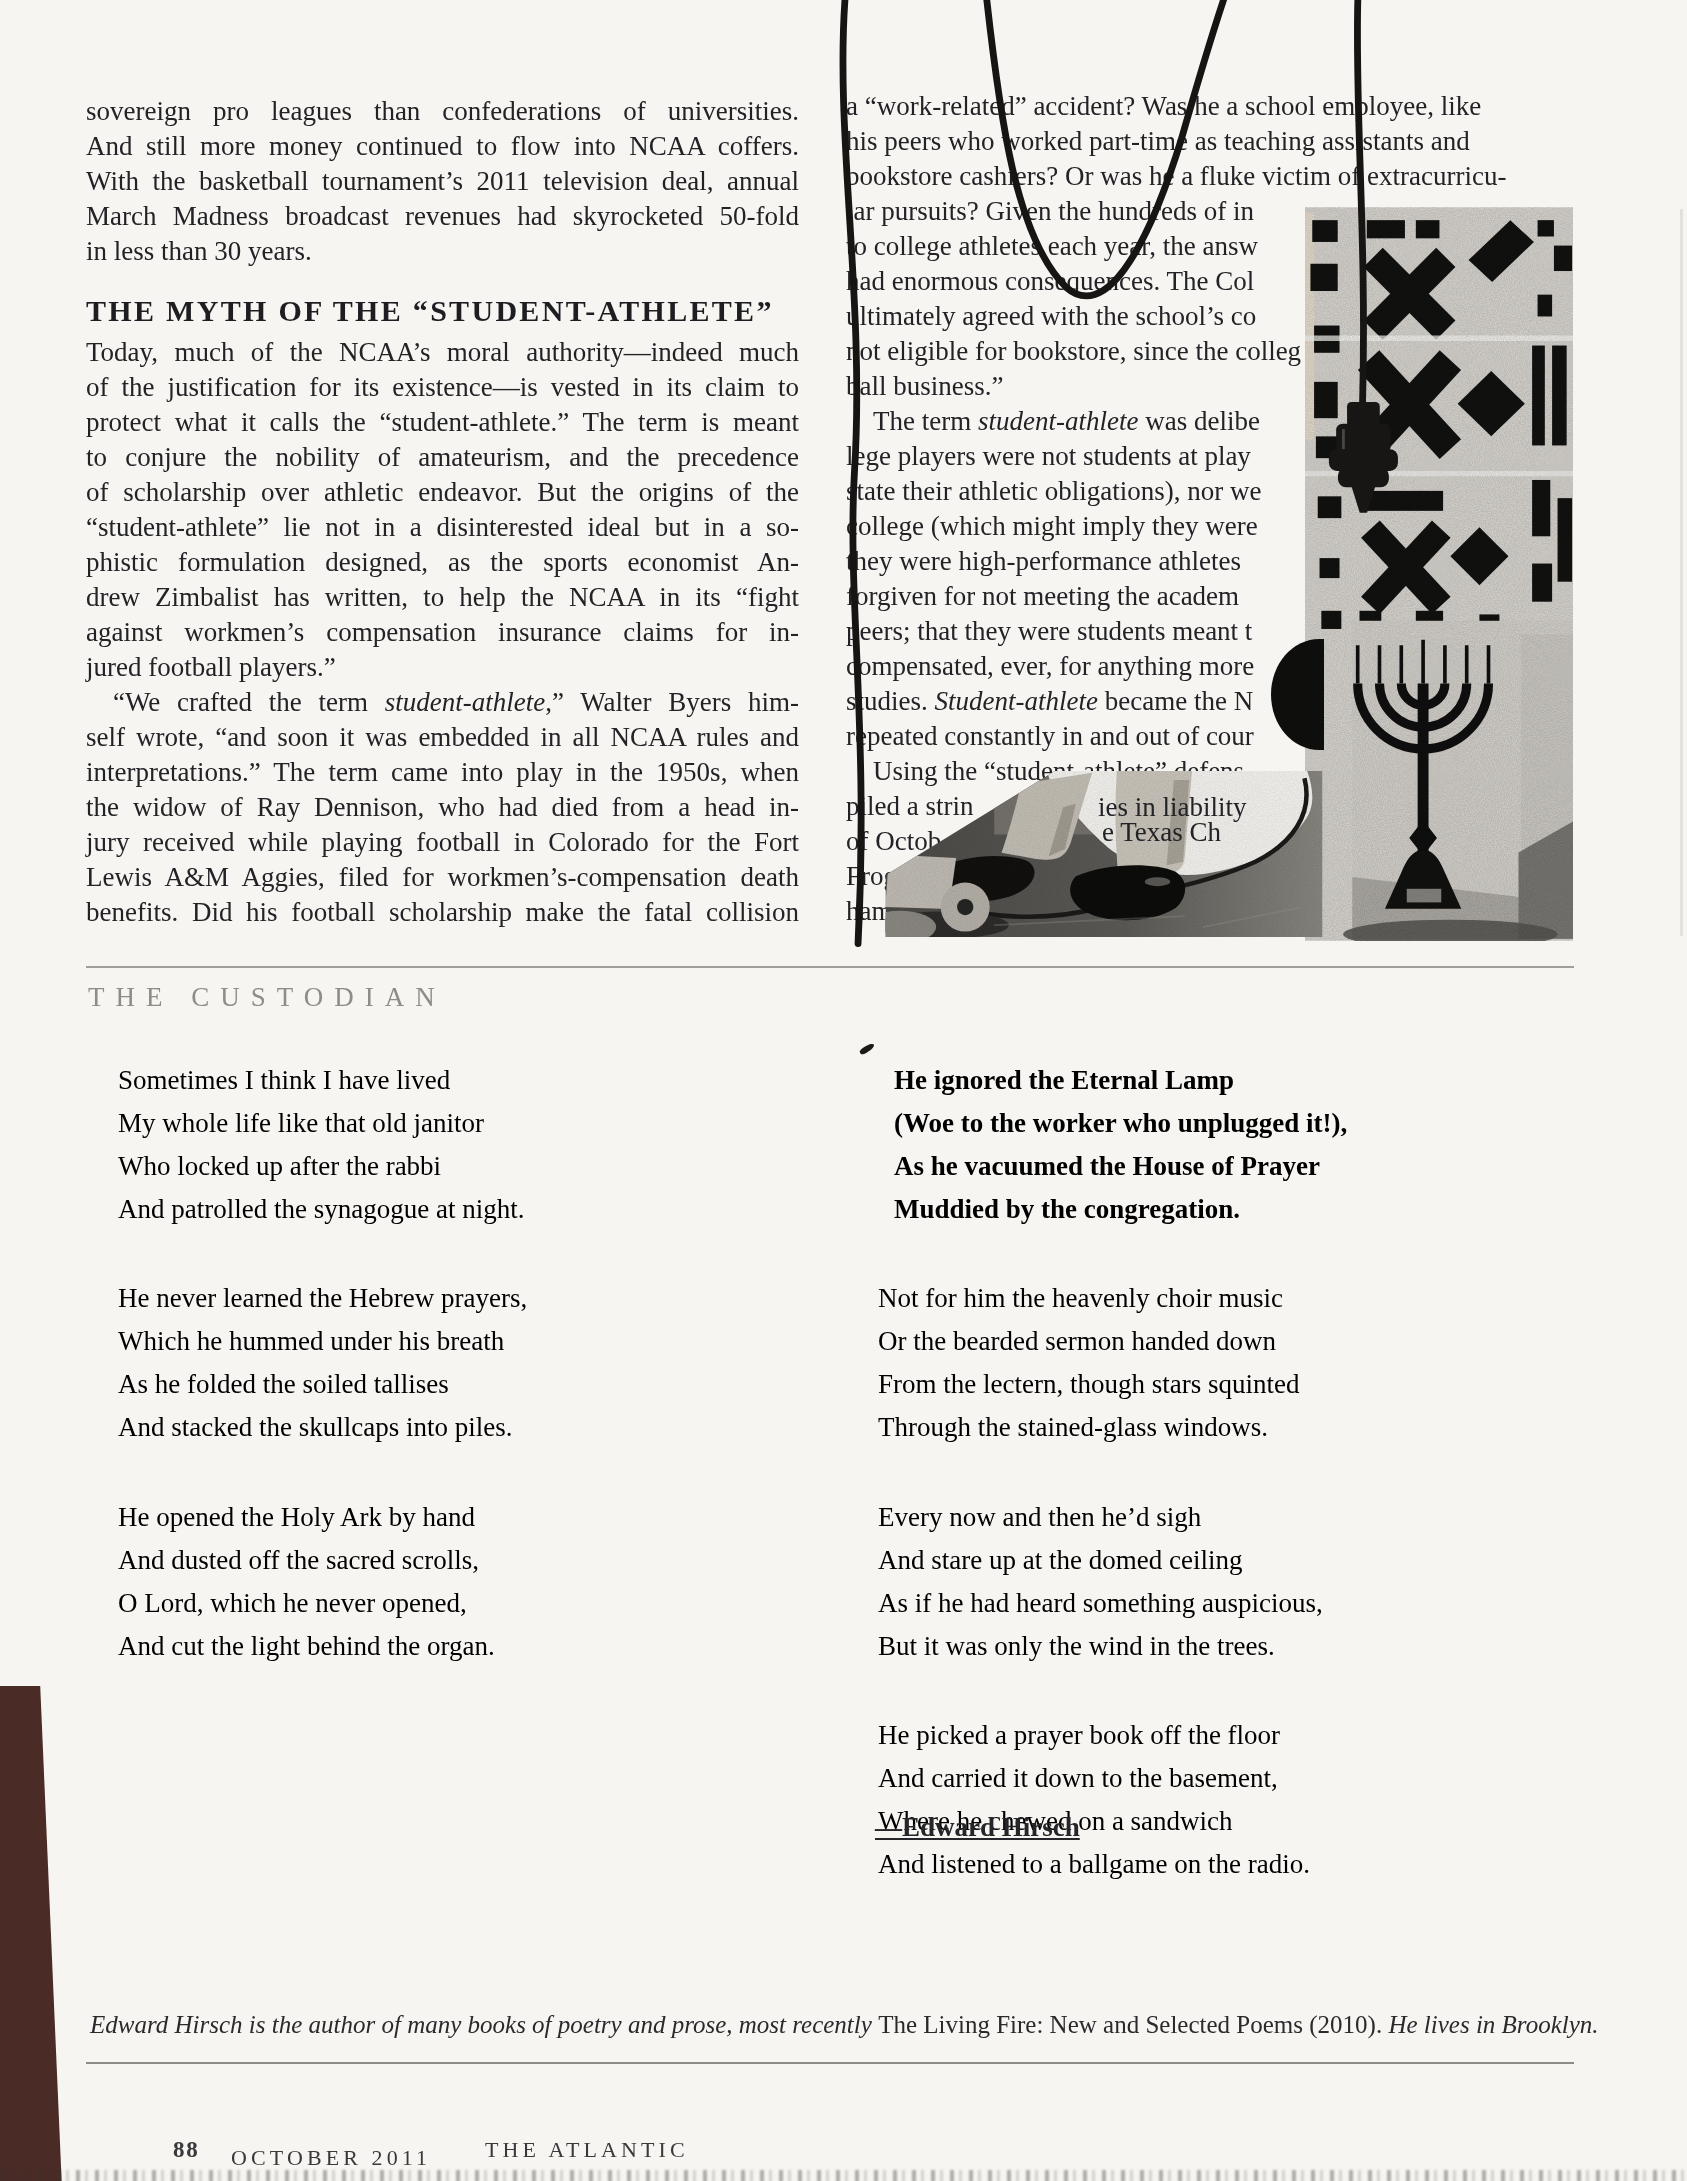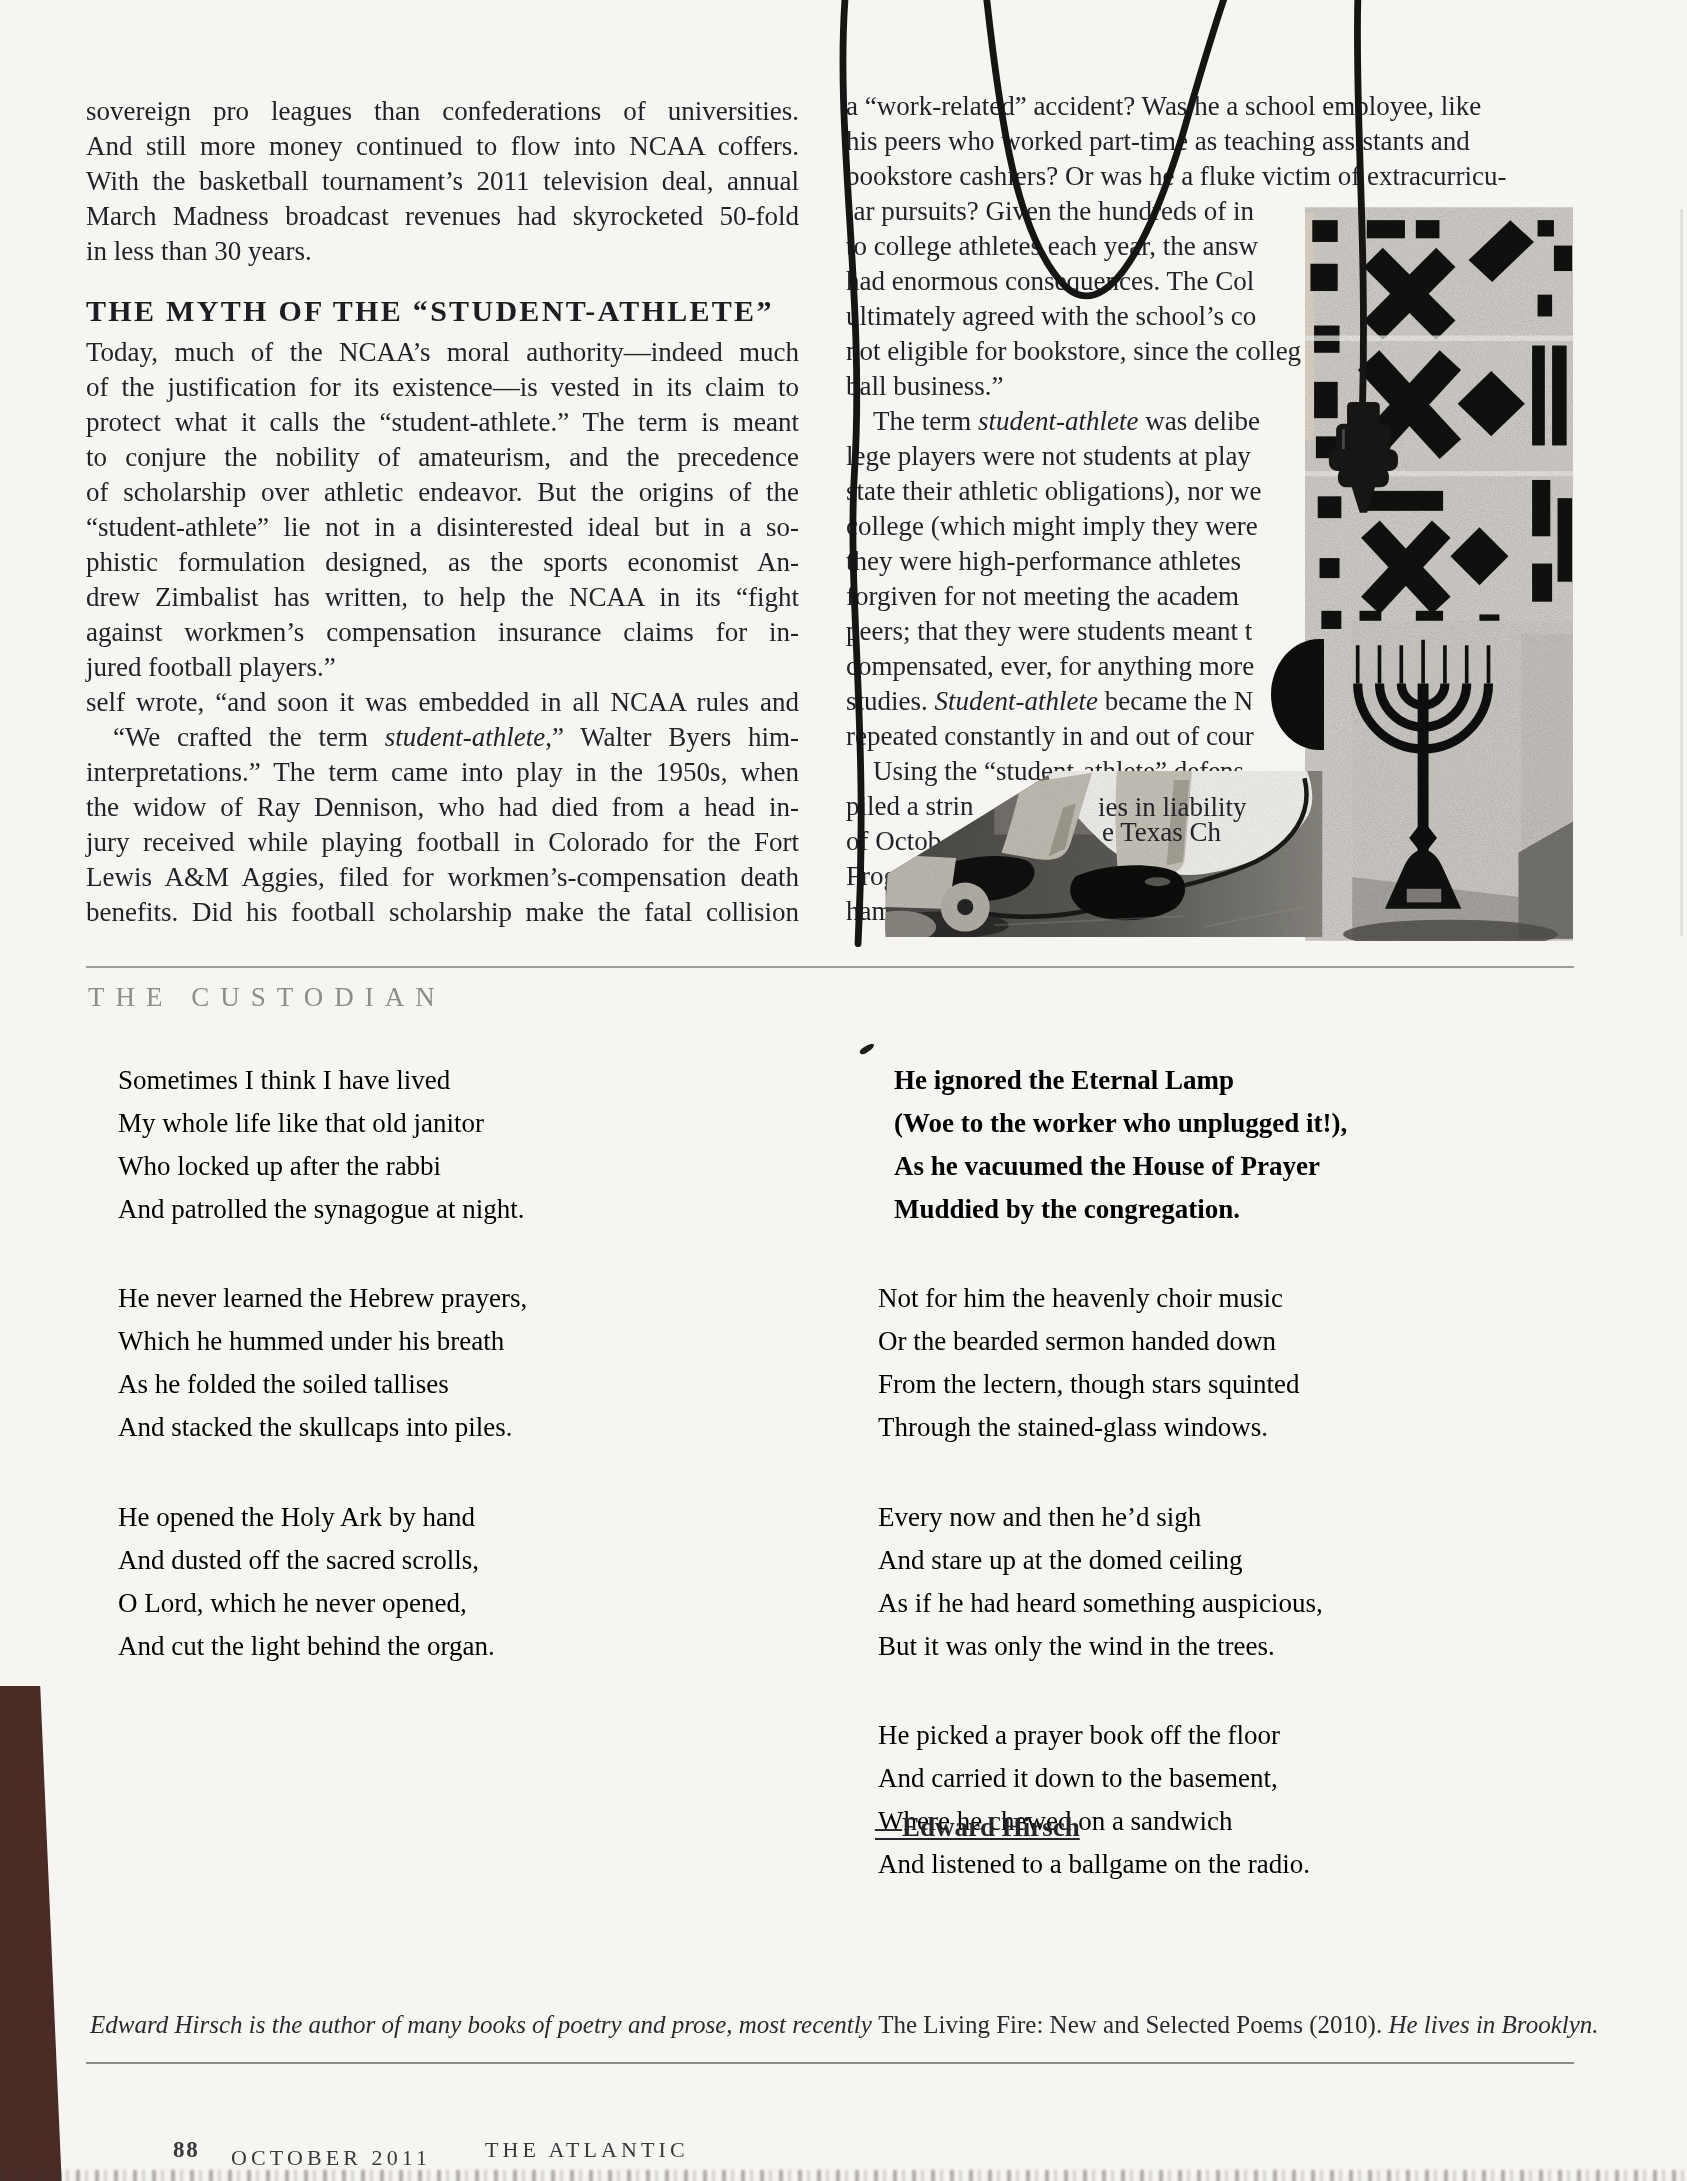--- a/index.html
+++ b/index.html
@@ -79,22 +79,22 @@
       <div class="ln">protect what it calls the “student-athlete.” The term is meant</div>
       <div class="ln">to conjure the nobility of amateurism, and the precedence</div>
       <div class="ln">of scholarship over athletic endeavor. But the origins of the</div>
       <div class="ln">“student-athlete” lie not in a disinterested ideal but in a so-</div>
       <div class="ln">phistic formulation designed, as the sports economist An-</div>
       <div class="ln">drew Zimbalist has written, to help the NCAA in its “fight</div>
       <div class="ln">against workmen’s compensation insurance claims for in-</div>
       <div class="ln end">jured football players.”</div>
     </div>
   <div>
+      <div class="ln"><span> “We crafted the term </span><span class="it">student-athlete</span><span>,” Walter Byers him-</span></div>
       <div class="ln">self wrote, “and soon it was embedded in all NCAA rules and</div>
-      <div class="ln"><span> “We crafted the term </span><span class="it">student-athlete</span><span>,” Walter Byers him-</span></div>
       <div class="ln">interpretations.” The term came into play in the 1950s, when</div>
       <div class="ln">the widow of Ray Dennison, who had died from a head in-</div>
       <div class="ln">jury received while playing football in Colorado for the Fort</div>
       <div class="ln">Lewis A&amp;M Aggies, filed for workmen’s-compensation death</div>
       <div class="ln">benefits. Did his football scholarship make the fatal collision</div>
     </div>
 </section>
 
 <section class="col colR">
     <div class="ln">a “work-related” accident? Was he a school employee, like</div>

